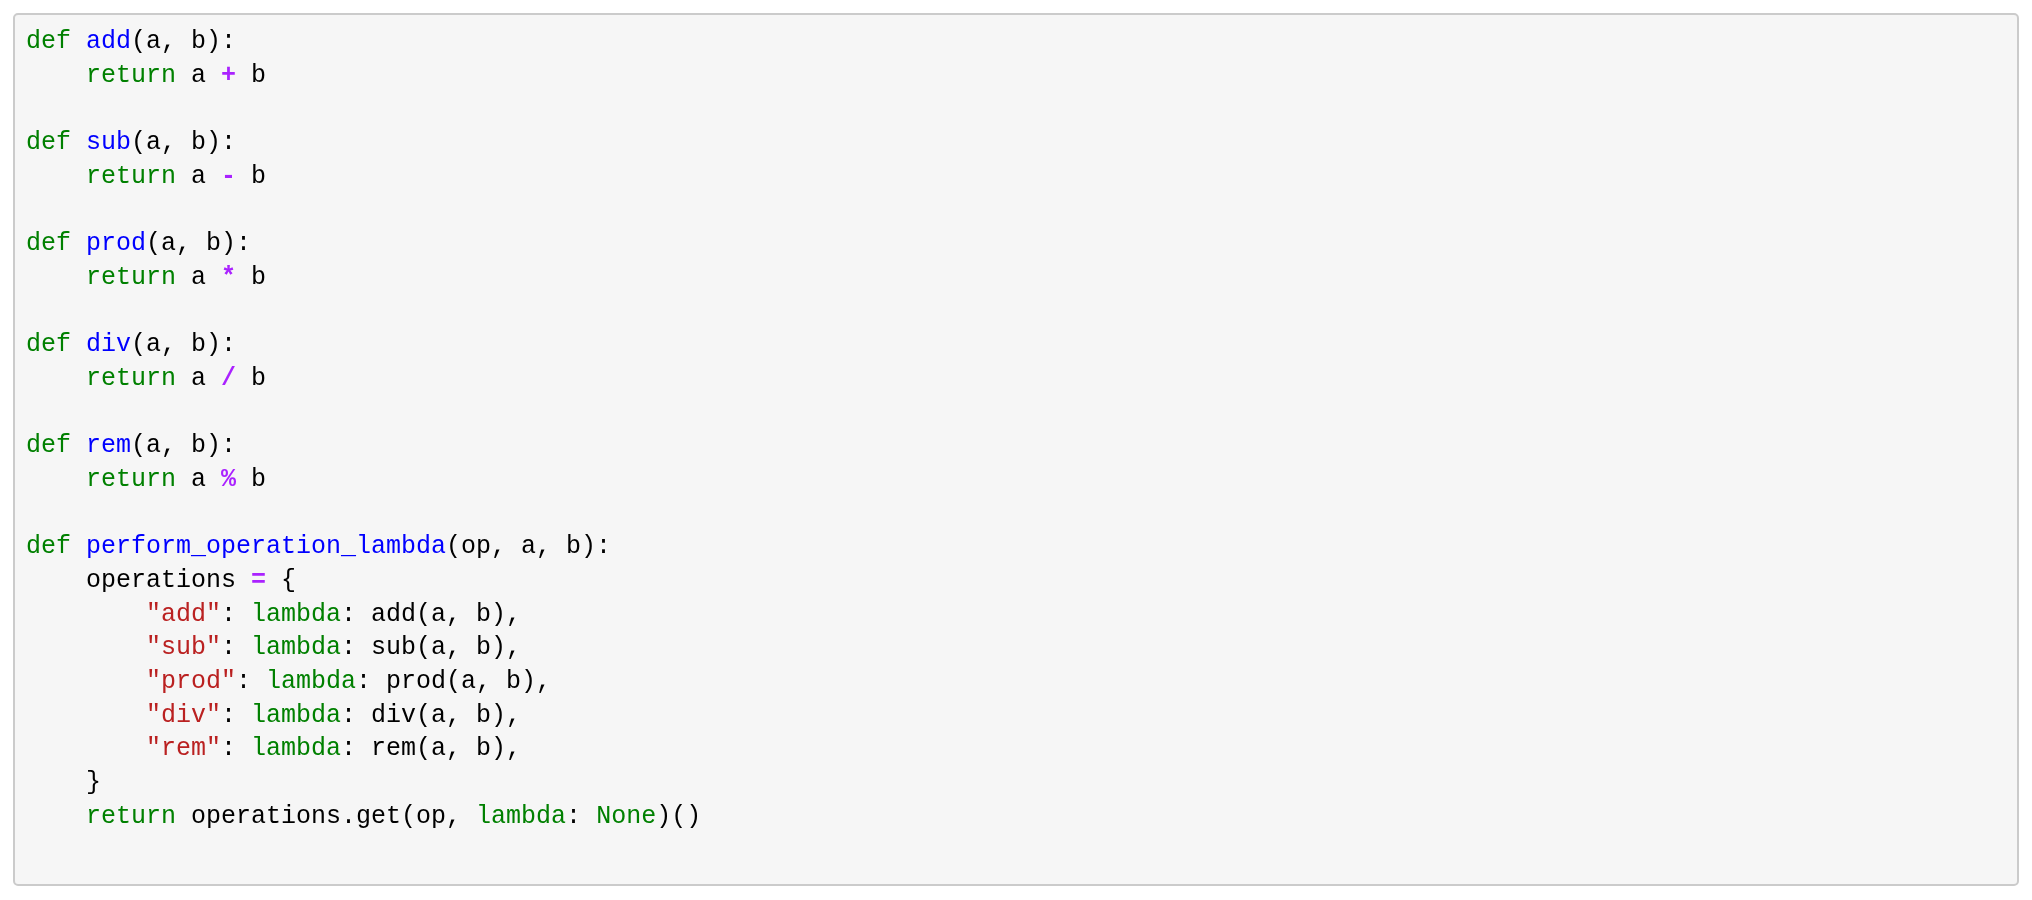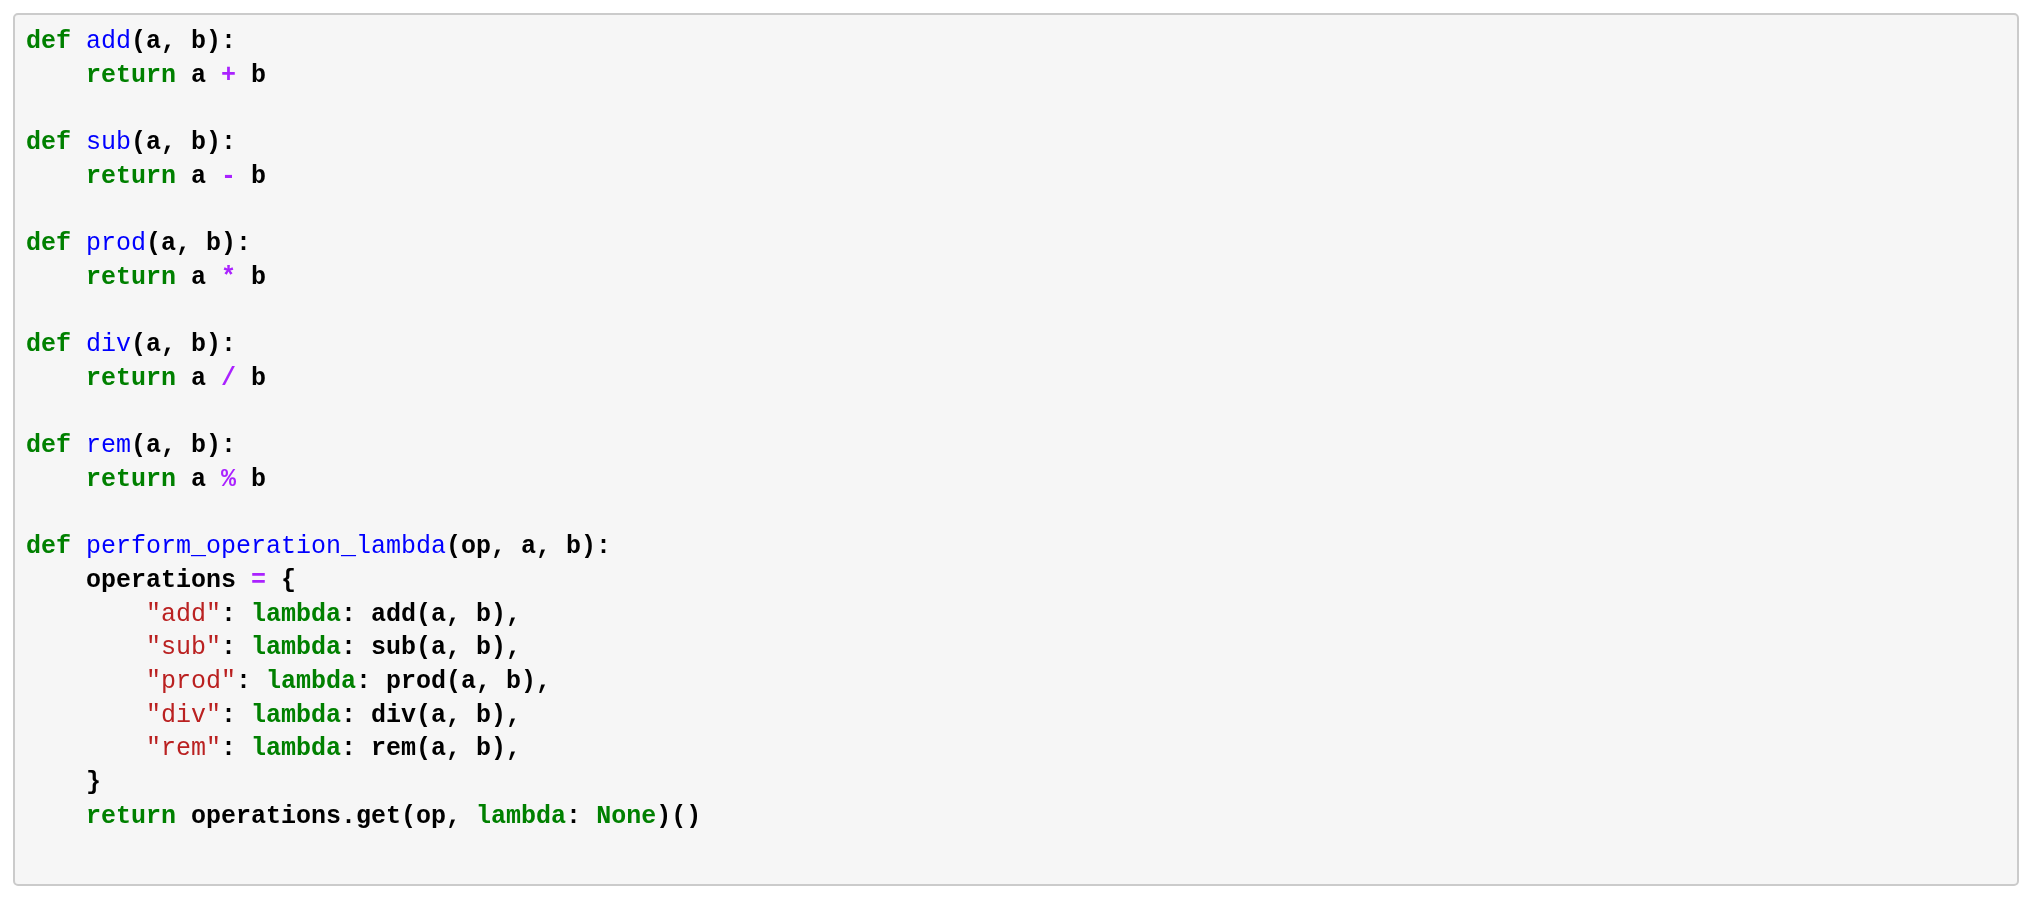--- a/index.html
+++ b/index.html
@@ -33,22 +33,22 @@
     padding: 10px 11px;
     font-family: "Liberation Mono", monospace;
     font-size: 25px;
     line-height: 33.7px;
     color: var(--txt);
   }
   .line {
     white-space: pre;
     height: 33.7px;
   }
-  .tok-pl  { color: var(--txt); font-weight: bold; }
-  .tok-kw  { color: var(--kw); font-weight: bold; }
+  .tok-pl  { color: var(--txt); }
+  .tok-kw  { color: var(--kw); font-weight: normal; }
   .tok-fn  { color: var(--fn); }
   .tok-op  { color: var(--op); font-weight: bold; }
   .tok-str { color: var(--str); }
 </style>
 </head>
 <body>
 
 <div class="code-cell">
   <pre class="code-block"><div class="line"><span class="tok-kw">def</span><span class="tok-pl"> </span><span class="tok-fn">add</span><span class="tok-pl">(a, b):</span></div><div class="line"><span class="tok-pl">    </span><span class="tok-kw">return</span><span class="tok-pl"> a </span><span class="tok-op">+</span><span class="tok-pl"> b</span></div><div class="line">&nbsp;</div><div class="line"><span class="tok-kw">def</span><span class="tok-pl"> </span><span class="tok-fn">sub</span><span class="tok-pl">(a, b):</span></div><div class="line"><span class="tok-pl">    </span><span class="tok-kw">return</span><span class="tok-pl"> a </span><span class="tok-op">-</span><span class="tok-pl"> b</span></div><div class="line">&nbsp;</div><div class="line"><span class="tok-kw">def</span><span class="tok-pl"> </span><span class="tok-fn">prod</span><span class="tok-pl">(a, b):</span></div><div class="line"><span class="tok-pl">    </span><span class="tok-kw">return</span><span class="tok-pl"> a </span><span class="tok-op">*</span><span class="tok-pl"> b</span></div><div class="line">&nbsp;</div><div class="line"><span class="tok-kw">def</span><span class="tok-pl"> </span><span class="tok-fn">div</span><span class="tok-pl">(a, b):</span></div><div class="line"><span class="tok-pl">    </span><span class="tok-kw">return</span><span class="tok-pl"> a </span><span class="tok-op">/</span><span class="tok-pl"> b</span></div><div class="line">&nbsp;</div><div class="line"><span class="tok-kw">def</span><span class="tok-pl"> </span><span class="tok-fn">rem</span><span class="tok-pl">(a, b):</span></div><div class="line"><span class="tok-pl">    </span><span class="tok-kw">return</span><span class="tok-pl"> a </span><span class="tok-op">%</span><span class="tok-pl"> b</span></div><div class="line">&nbsp;</div><div class="line"><span class="tok-kw">def</span><span class="tok-pl"> </span><span class="tok-fn">perform_operation_lambda</span><span class="tok-pl">(op, a, b):</span></div><div class="line"><span class="tok-pl">    operations </span><span class="tok-op">=</span><span class="tok-pl"> {</span></div><div class="line"><span class="tok-pl">        </span><span class="tok-str">"add"</span><span class="tok-pl">: </span><span class="tok-kw">lambda</span><span class="tok-pl">: add(a, b),</span></div><div class="line"><span class="tok-pl">        </span><span class="tok-str">"sub"</span><span class="tok-pl">: </span><span class="tok-kw">lambda</span><span class="tok-pl">: sub(a, b),</span></div><div class="line"><span class="tok-pl">        </span><span class="tok-str">"prod"</span><span class="tok-pl">: </span><span class="tok-kw">lambda</span><span class="tok-pl">: prod(a, b),</span></div><div class="line"><span class="tok-pl">        </span><span class="tok-str">"div"</span><span class="tok-pl">: </span><span class="tok-kw">lambda</span><span class="tok-pl">: div(a, b),</span></div><div class="line"><span class="tok-pl">        </span><span class="tok-str">"rem"</span><span class="tok-pl">: </span><span class="tok-kw">lambda</span><span class="tok-pl">: rem(a, b),</span></div><div class="line"><span class="tok-pl">    }</span></div><div class="line"><span class="tok-pl">    </span><span class="tok-kw">return</span><span class="tok-pl"> operations.get(op, </span><span class="tok-kw">lambda</span><span class="tok-pl">: </span><span class="tok-kw">None</span><span class="tok-pl">)()</span></div><div class="line">&nbsp;</div></pre>
 </div>

